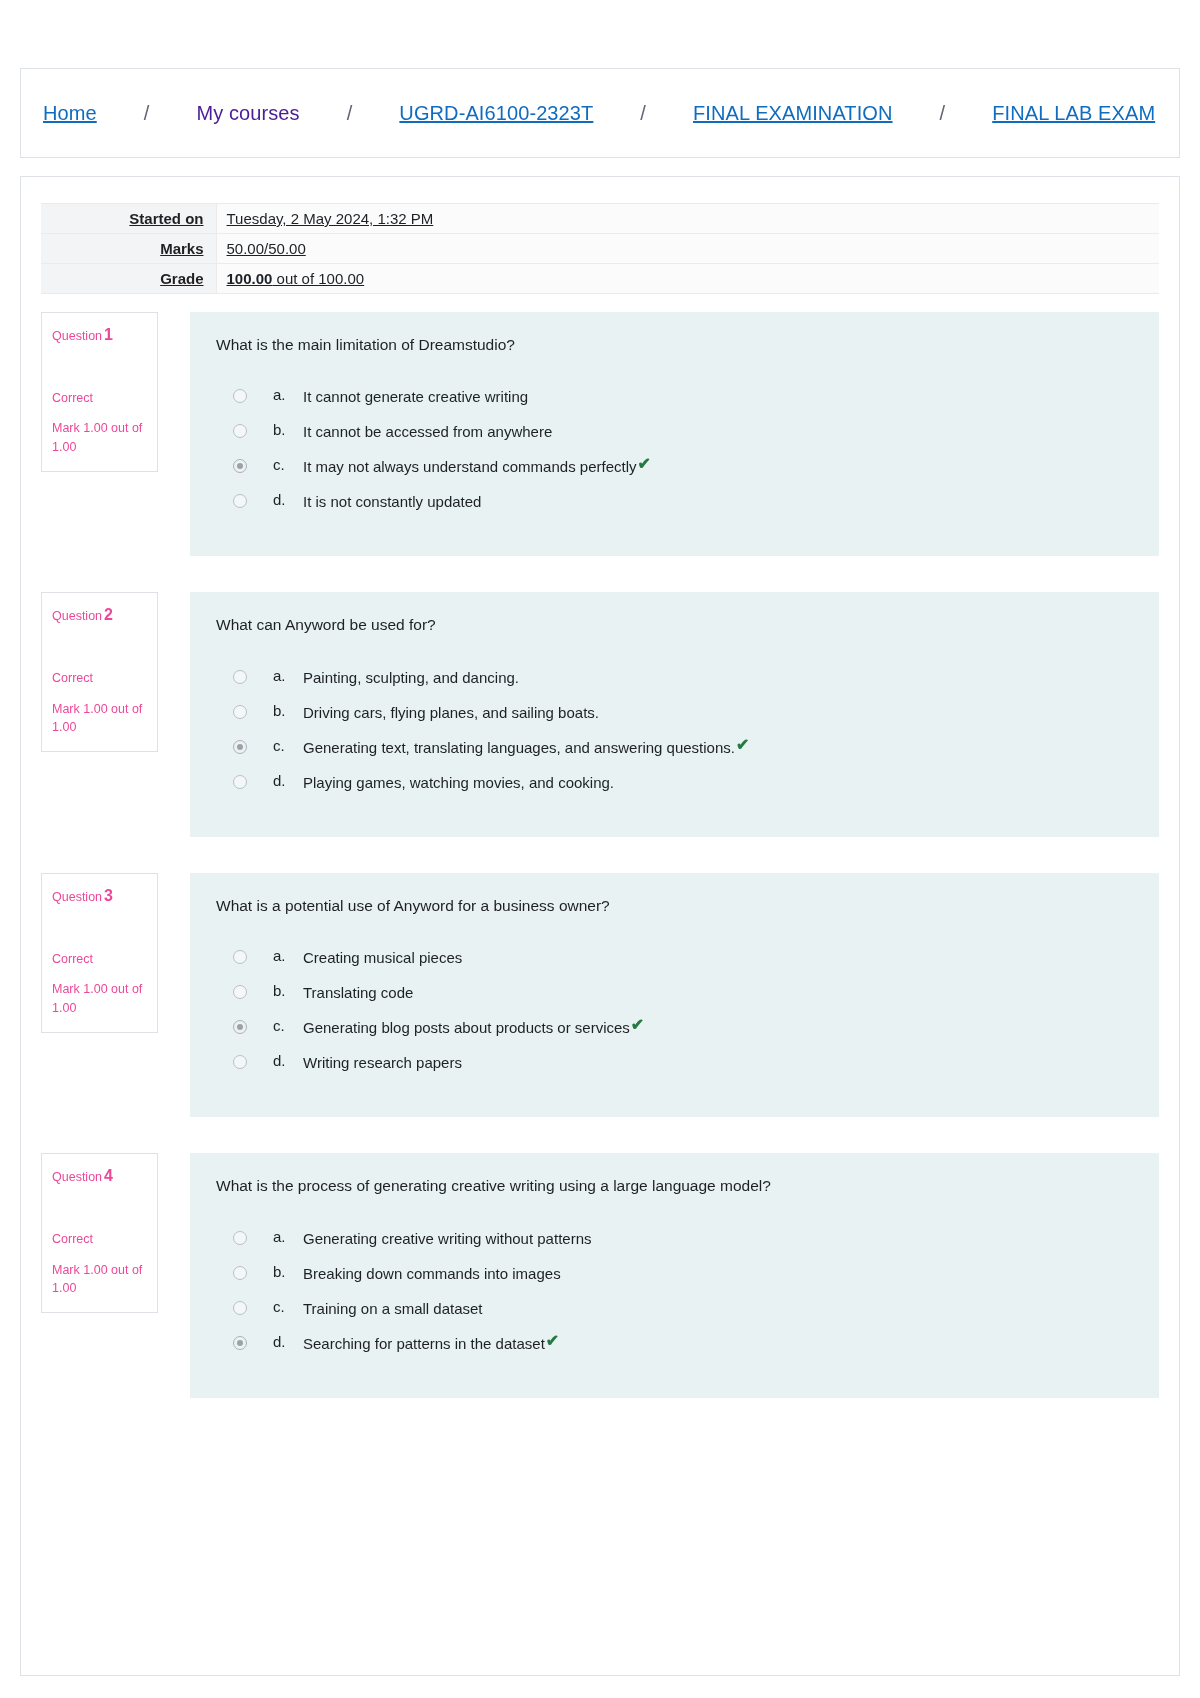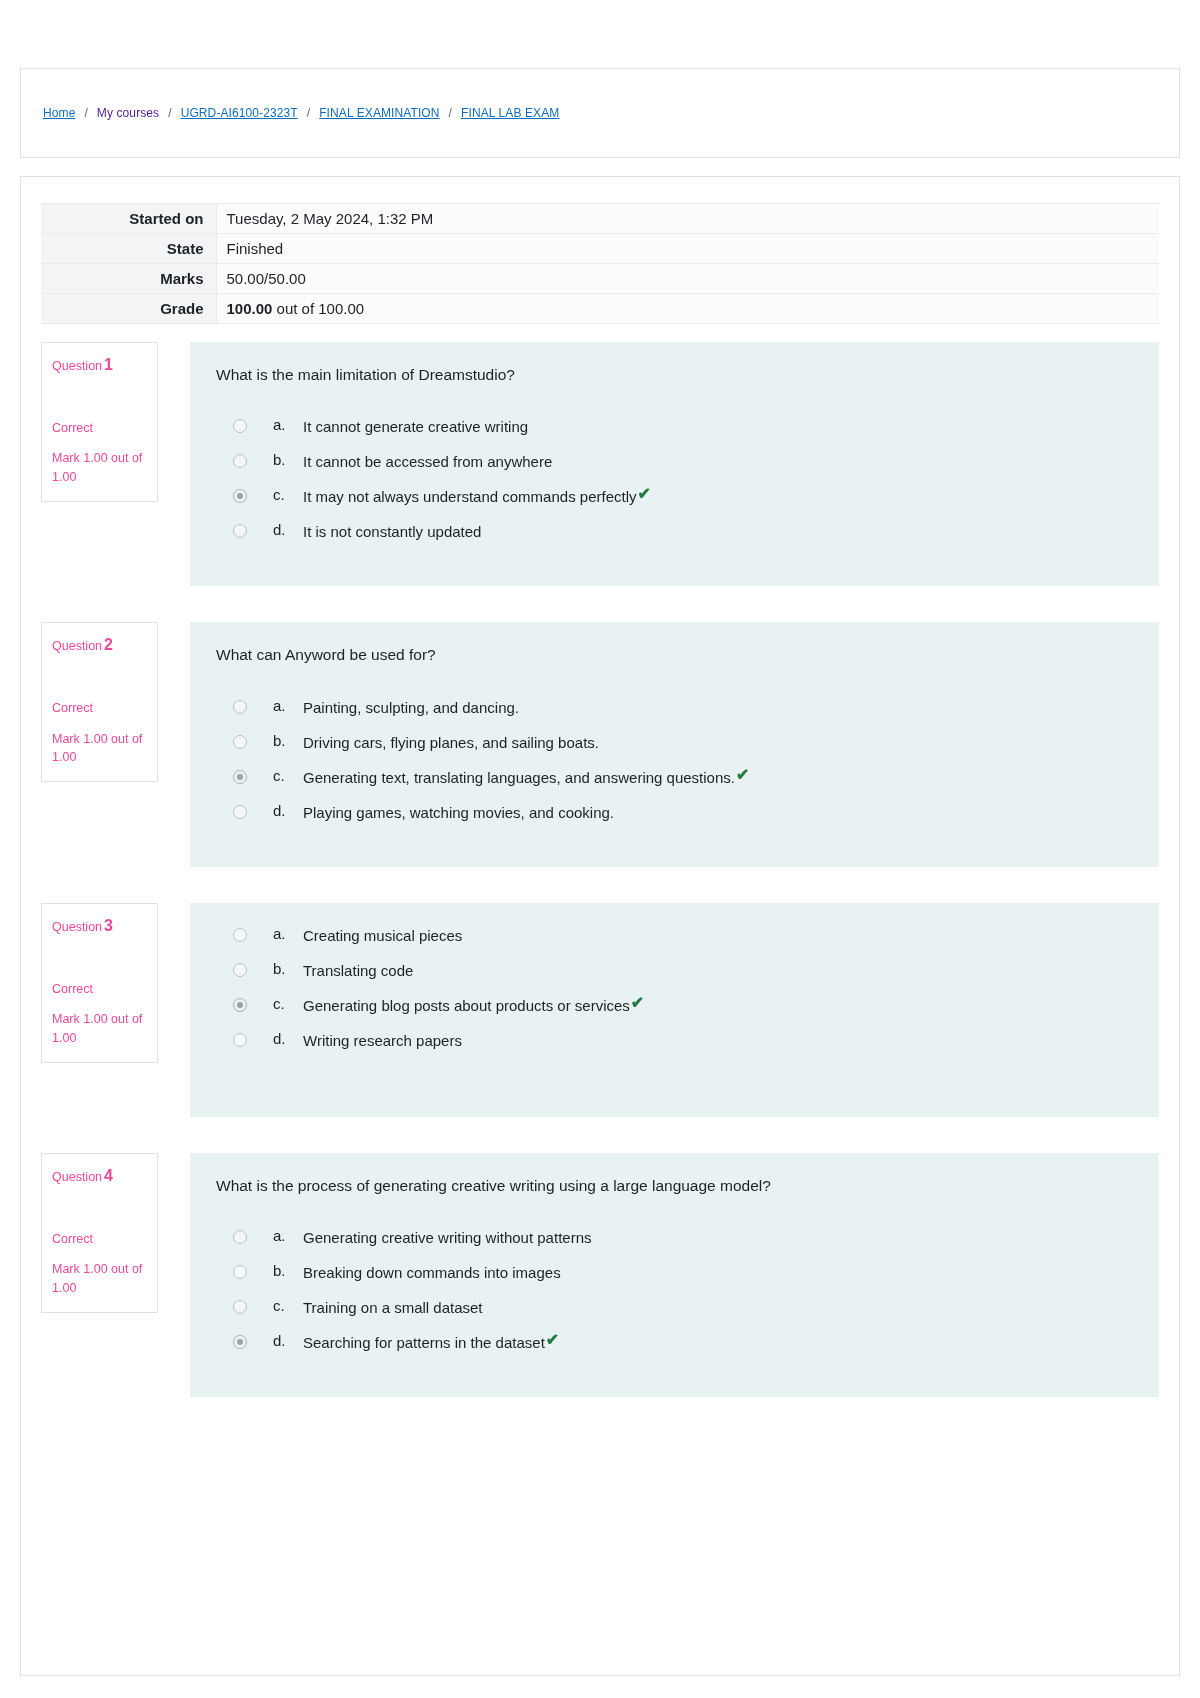--- a/index.html
+++ b/index.html
@@ -17,25 +17,26 @@
   .breadcrumb-card {
     margin: 68px 20px 0 20px;
     border: 1px solid #dee2e6;
     background: #fff;
     height: 90px;
     display: flex;
     align-items: center;
     padding: 0 22px;
   }
   .breadcrumb {
-    font-size: 12px;
+    font-size: 20px;
     color: #1d2125;
     display: flex;
     flex-wrap: wrap;
     letter-spacing: .1px;
+    gap: 38px;
   }
   .breadcrumb a {
     color: #0f6cbf;
     text-decoration: underline;
     cursor: pointer;
   }
   .breadcrumb .sep {
     margin: 0 9px;
     color: #5d6672;
     text-decoration: none;
@@ -50,20 +51,21 @@
     min-height: 1500px;
     padding: 26px 20px 0 20px;
   }
 
   
   .summary-table {
     width: 100%;
     border-collapse: collapse;
     margin: 0 0 18px 0;
     font-size: 15px;
+    text-decoration: underline;
   }
   .summary-table tr { border-bottom: 1px solid #e9ecef; }
   .summary-table tr:first-child { border-top: 1px solid #e9ecef; }
   .summary-table th {
     width: 175px;
     text-align: right;
     font-weight: bold;
     padding: 6px 12px 6px 8px;
     background: #f3f4f5;
     color: #1d2125;
@@ -181,24 +183,20 @@
 
   <div class="main-card">
 
     <table class="summary-table">
       <tbody id="summary-body">
           <tr>
             <th>Started on</th>
             <td>Tuesday, 2 May 2024, 1:32 PM</td>
           </tr>
           <tr>
-            <th>State</th>
-            <td>Finished</td>
-          </tr>
-          <tr>
             <th>Marks</th>
             <td>50.00/50.00</td>
           </tr>
           <tr>
             <th>Grade</th>
             <td><b>100.00</b><span> out of 100.00</span></td>
           </tr>
         </tbody>
     </table>
 
@@ -269,20 +267,21 @@
             </ul>
           </div>
         </div>
         <div class="question">
           <div class="q-info">
             <div class="q-no"><span>Question</span><b>3</b></div>
             <div class="q-state">Correct</div>
             <div class="q-mark">Mark 1.00 out of 1.00</div>
           </div>
           <div class="q-body">
+            <div class="q-text">What is a potential use of Anyword for a business owner?</div>
             <ul class="answers">
               <li class="answer">
                 <span class="radio"></span>
                 <span class="ans-letter">a.</span>
                 <span class="ans-text">Creating musical pieces</span>
               </li>
               <li class="answer">
                 <span class="radio"></span>
                 <span class="ans-letter">b.</span>
                 <span class="ans-text">Translating code</span>

